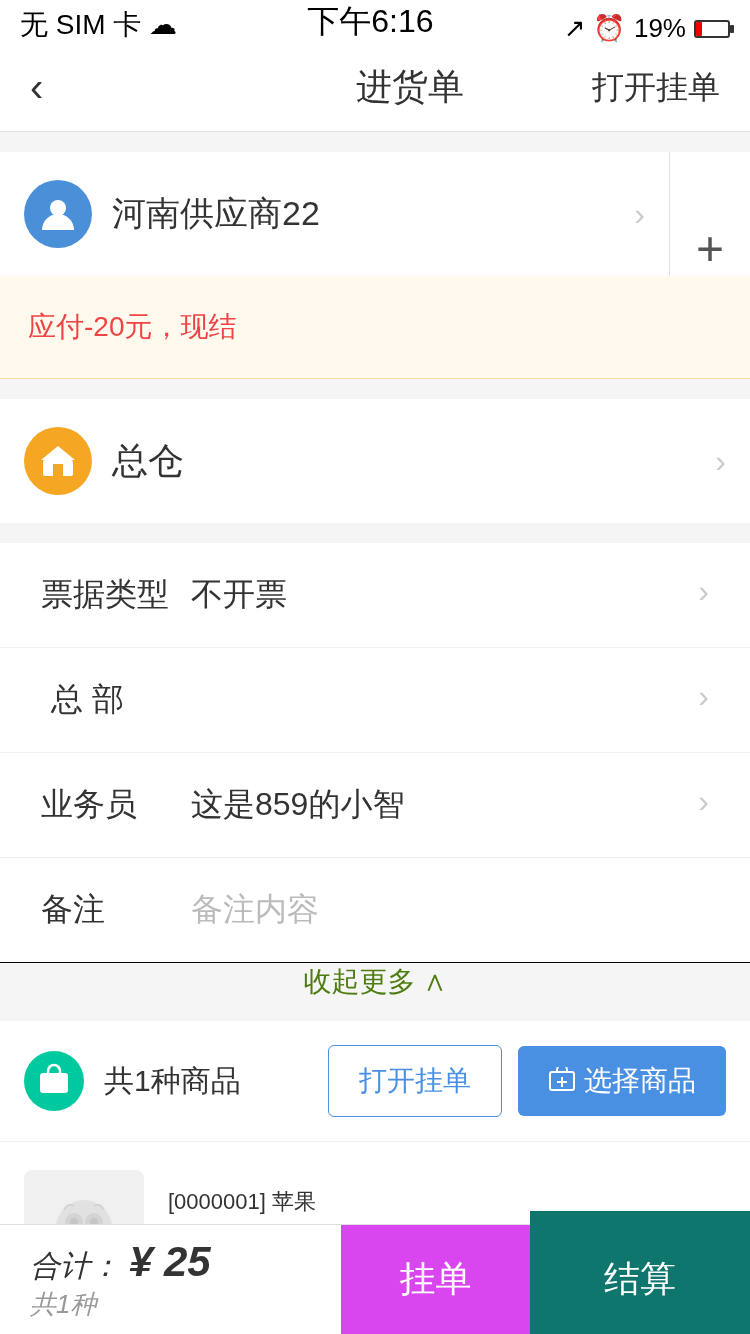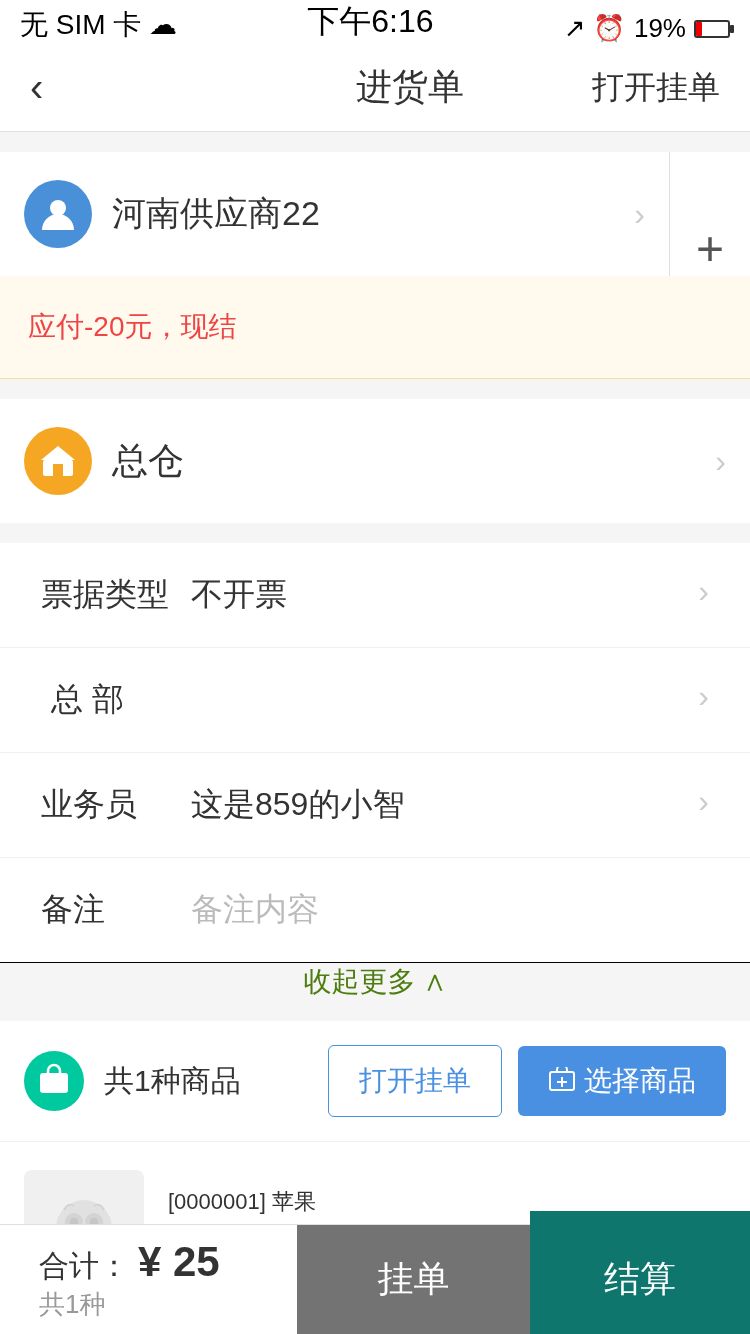--- a/index.html
+++ b/index.html
@@ -270,39 +270,40 @@
       left: 0;
       width: 750px;
       height: 110px;
       background: #fff;
       display: flex;
       align-items: center;
       border-top: 1px solid #e0e0e0;
     }
     .footer-total {
       flex: 1;
-      padding: 0 39px;
+      padding: 0 30px;
+      font-style: italic;
     }
     .footer-total-label {
       font-size: 30px;
       color: #333;
     }
     .footer-total-amount {
       font-size: 42px;
       font-weight: 600;
       color: #333;
     }
     .footer-total-sub {
       font-size: 26px;
       color: #999;
     }
     .footer-btn-hang {
-      width: 233px;
+      width: 189px;
       height: 110px;
-      background: #737373;
+      background: #d946ef;
       display: flex;
       align-items: center;
       justify-content: center;
       font-size: 36px;
       color: #fff;
       cursor: pointer;
     }
     .footer-btn-checkout {
       width: 220px;
       height: 138px;

